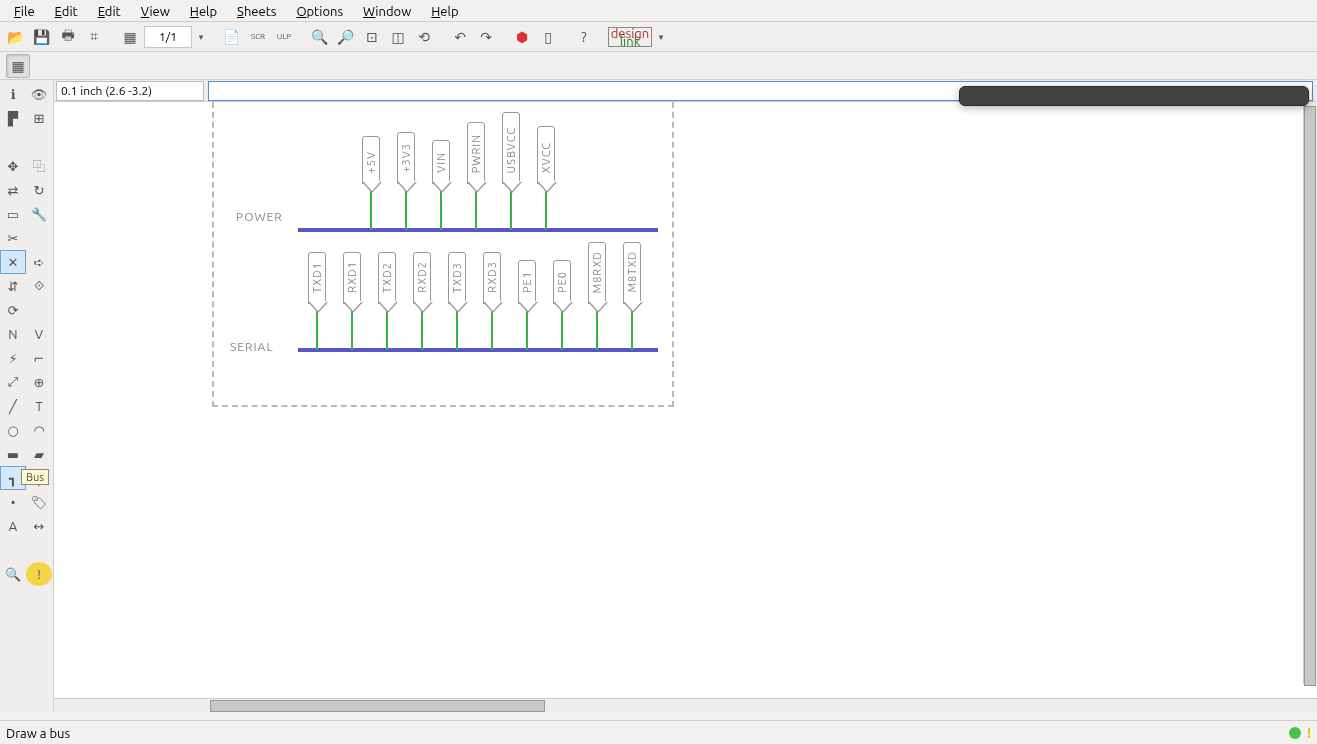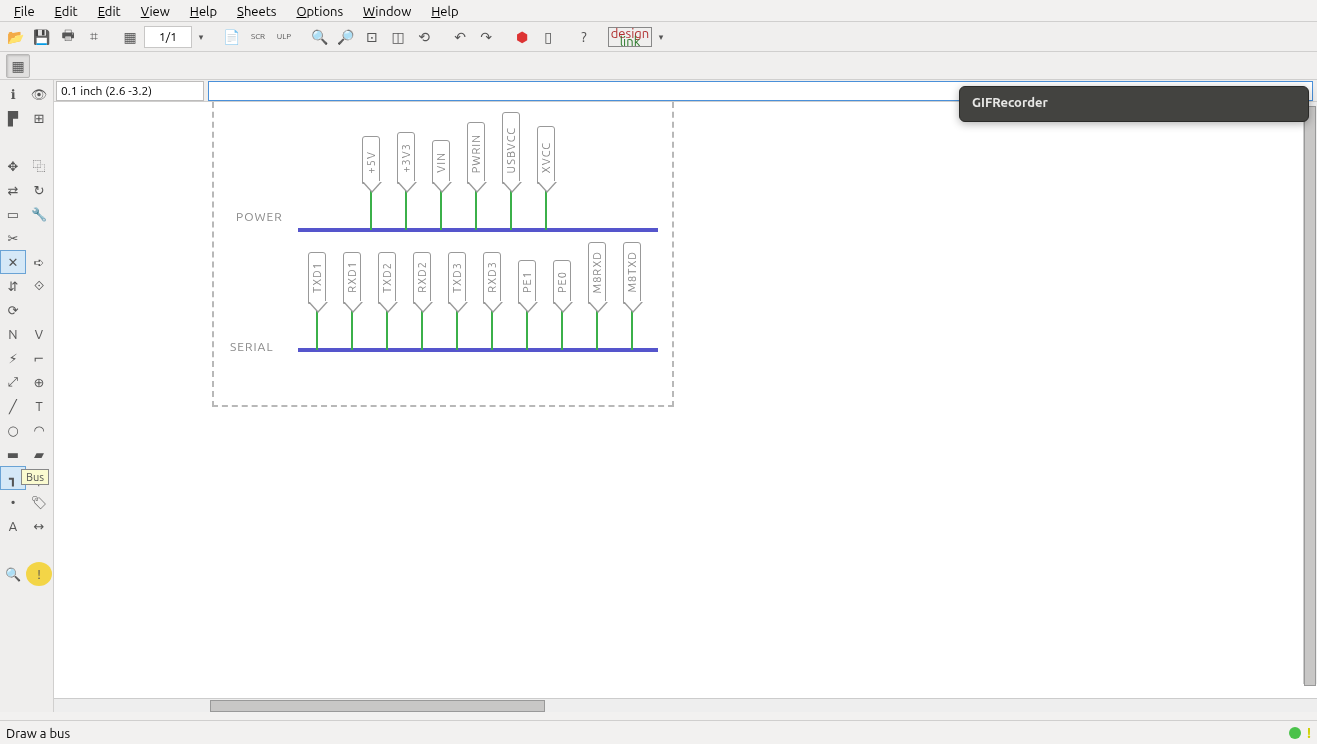--- a/index.html
+++ b/index.html
@@ -319,21 +319,20 @@
         </div>
     </div>
 
     <div class="hscroll">
         <div class="thumb-h"></div>
       </div>
   </div>
 </div>
 
 <div class="notif">
-  <div class="title">GIFRecorder</div>
 </div>
 
 <div class="status">
   <span>Draw a bus</span>
   <span class="status-dots">
     <span class="dot g"></span>
     <span class="exc">!</span>
   </span>
 </div>
 

